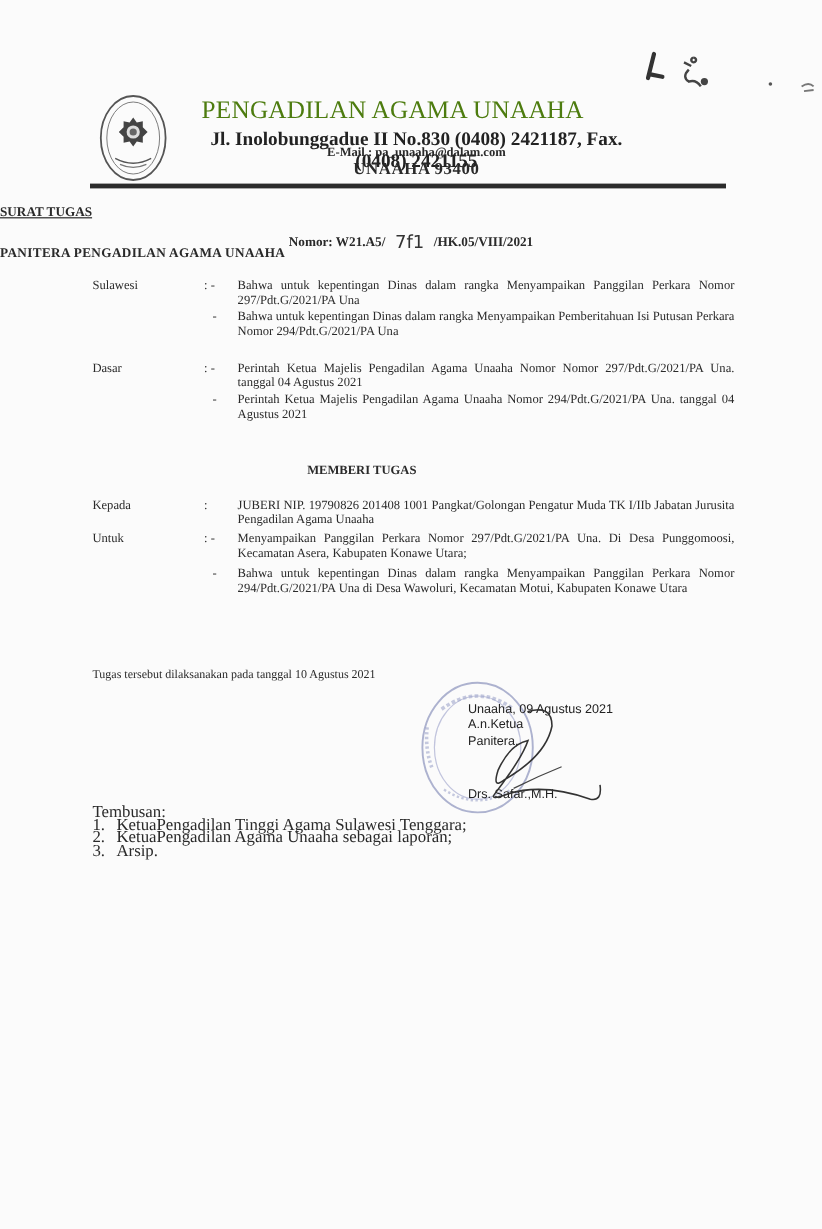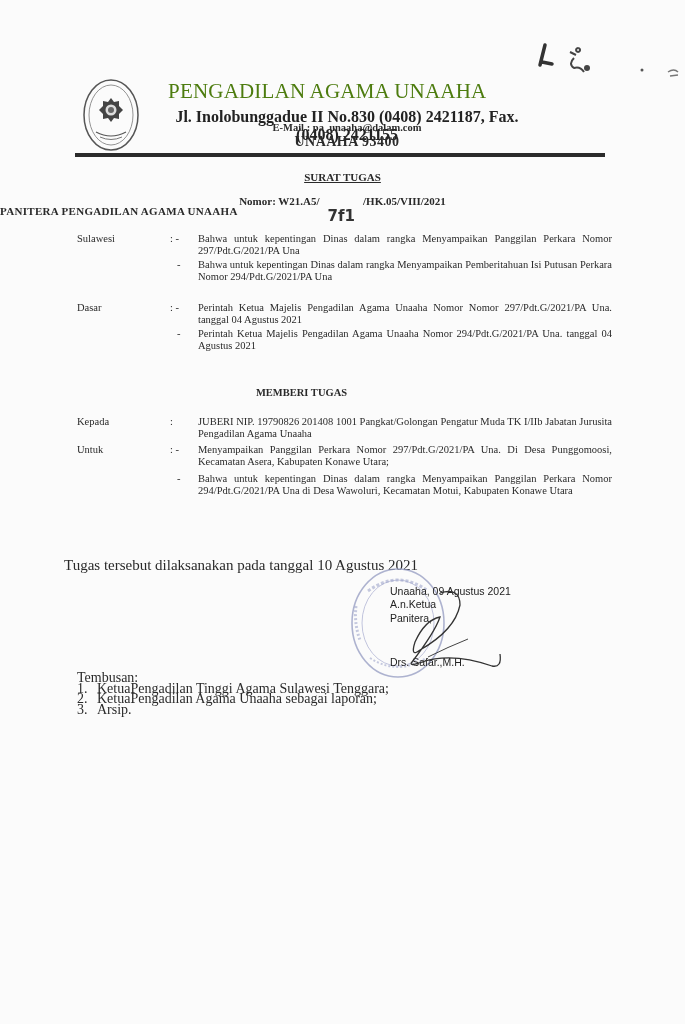--- a/index.html
+++ b/index.html
@@ -8,30 +8,30 @@
     font-family: "Liberation Serif", "DejaVu Serif", serif; color: #2a2a2a;
   }
   .abs { position: absolute; }
   .scribble { left: 530px; top: 40px; width: 150px; height: 45px; }
   .logo { left: 82px; top: 78px; width: 58px; height: 74px; }
   .org-name { left: 168px; top: 79px; font-weight: normal; font-size: 21px; letter-spacing: 0.2px; color: #4d7c0f; }
   .addr { left: 172px; top: 108px; width: 350px; text-align: center; font-weight: bold; font-size: 16px; color: #222; font-family: Liberation Serif, serif; }
   .email { left: 172px; top: 122px; width: 350px; text-align: center; font-weight: bold; font-size: 10.5px; }
   .city { left: 172px; top: 134px; width: 350px; text-align: center; font-weight: bold; font-size: 14px; letter-spacing: 0.5px; }
   .rule { left: 75px; top: 153px; width: 530px; height: 4px; background: #2b2b2b; }
-  .title { left: 0; top: 171px; width: 685px; text-align: center; font-weight: bold; font-size: 11px; text-decoration: underline; }
+  .title { left: 0; top: 171px; width: 685px; font-weight: bold; font-size: 11px; text-decoration: underline; }
   .nomor { left: 0; top: 191px; width: 685px; text-align: center; font-weight: bold; font-size: 11px; }
-  .nomor .hand { font-family: "DejaVu Sans", sans-serif; font-weight: bold; font-size: 15px; color: #333; margin: 0 8px; position: relative; top: 16px; }
+  .nomor .hand { font-family: "DejaVu Sans", sans-serif; font-weight: normal; font-size: 15px; color: #333; margin: 0 8px; position: relative; top: 2px; }
   .panitera { left: 0; top: 205px; width: 685px; text-align: left; font-weight: bold; font-size: 11px; letter-spacing: 0.3px; }
   .row-label { left: 77px; font-size: 10.5px; }
   .row-colon { left: 170px; font-size: 10.5px; }
   .item { left: 198px; width: 414px; font-size: 10.5px; line-height: 12px; text-align: justify; }
   .dash { left: 177px; font-size: 10.5px; }
   .memberi { left: 0; top: 387px; width: 603px; text-align: center; font-weight: bold; font-size: 10.5px; }
-  .tugas-date { left: 64px; top: 557px; font-size: 15px; }
+  .tugas-date { left: 77px; top: 557px; font-size: 10px; }
   .stamp { left: 348px; top: 566px; width: 100px; height: 115px; }
   .sig { font-family: "Liberation Sans", "DejaVu Sans", sans-serif; font-size: 10.5px; color: #222; }
   .signature { left: 380px; top: 585px; width: 130px; height: 95px; }
   .tembusan { left: 77px; top: 673px; font-size: 14px; line-height: 10.5px; }
   .tembusan .num { display: inline-block; width: 20px; }
 </style>
 </head>
 <body>
 
 <svg class="abs scribble" viewBox="0 0 150 45">

